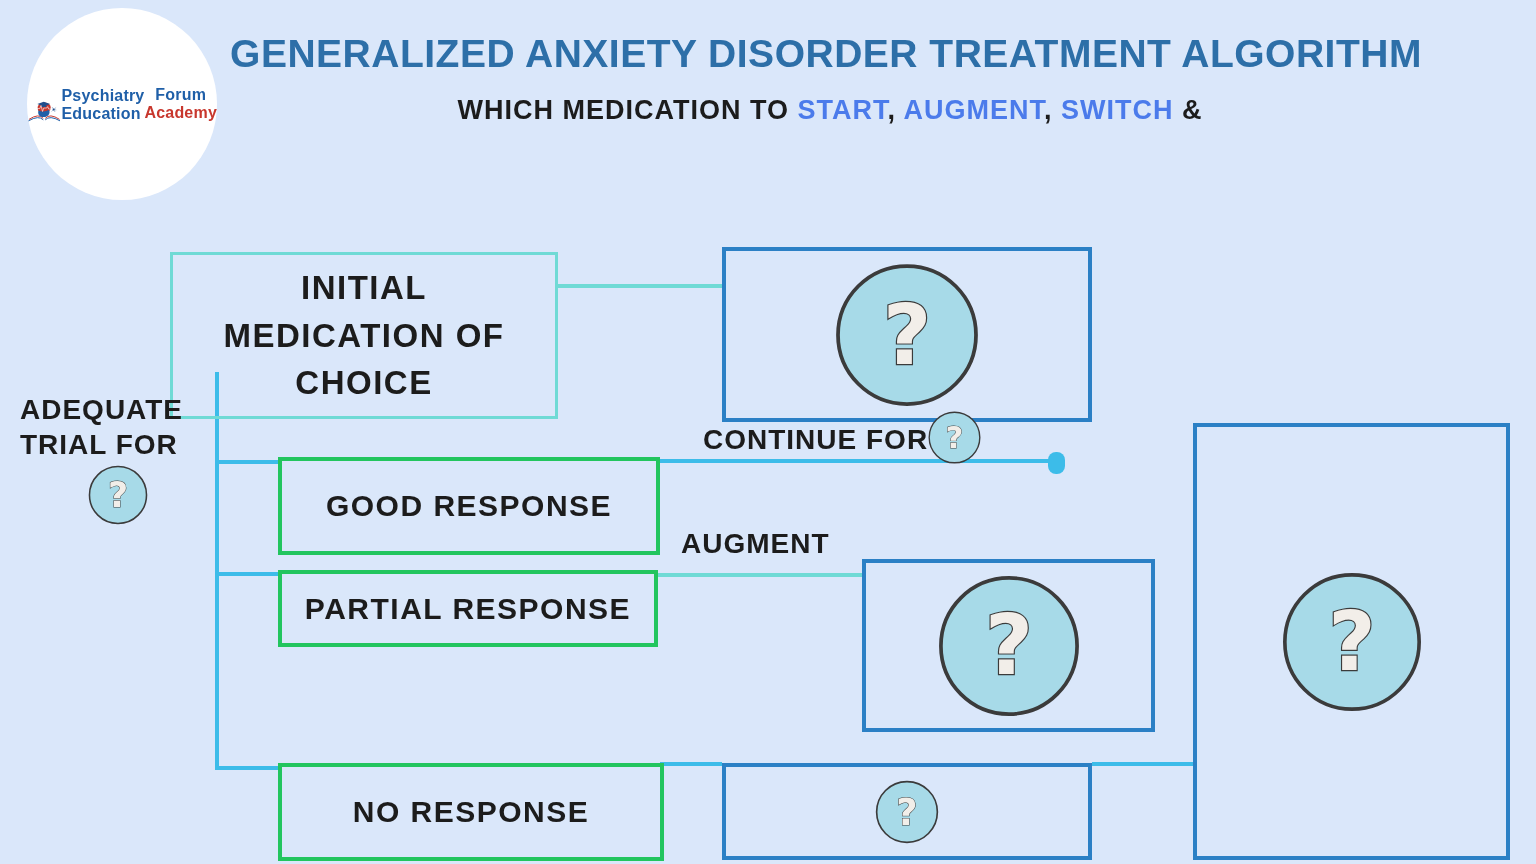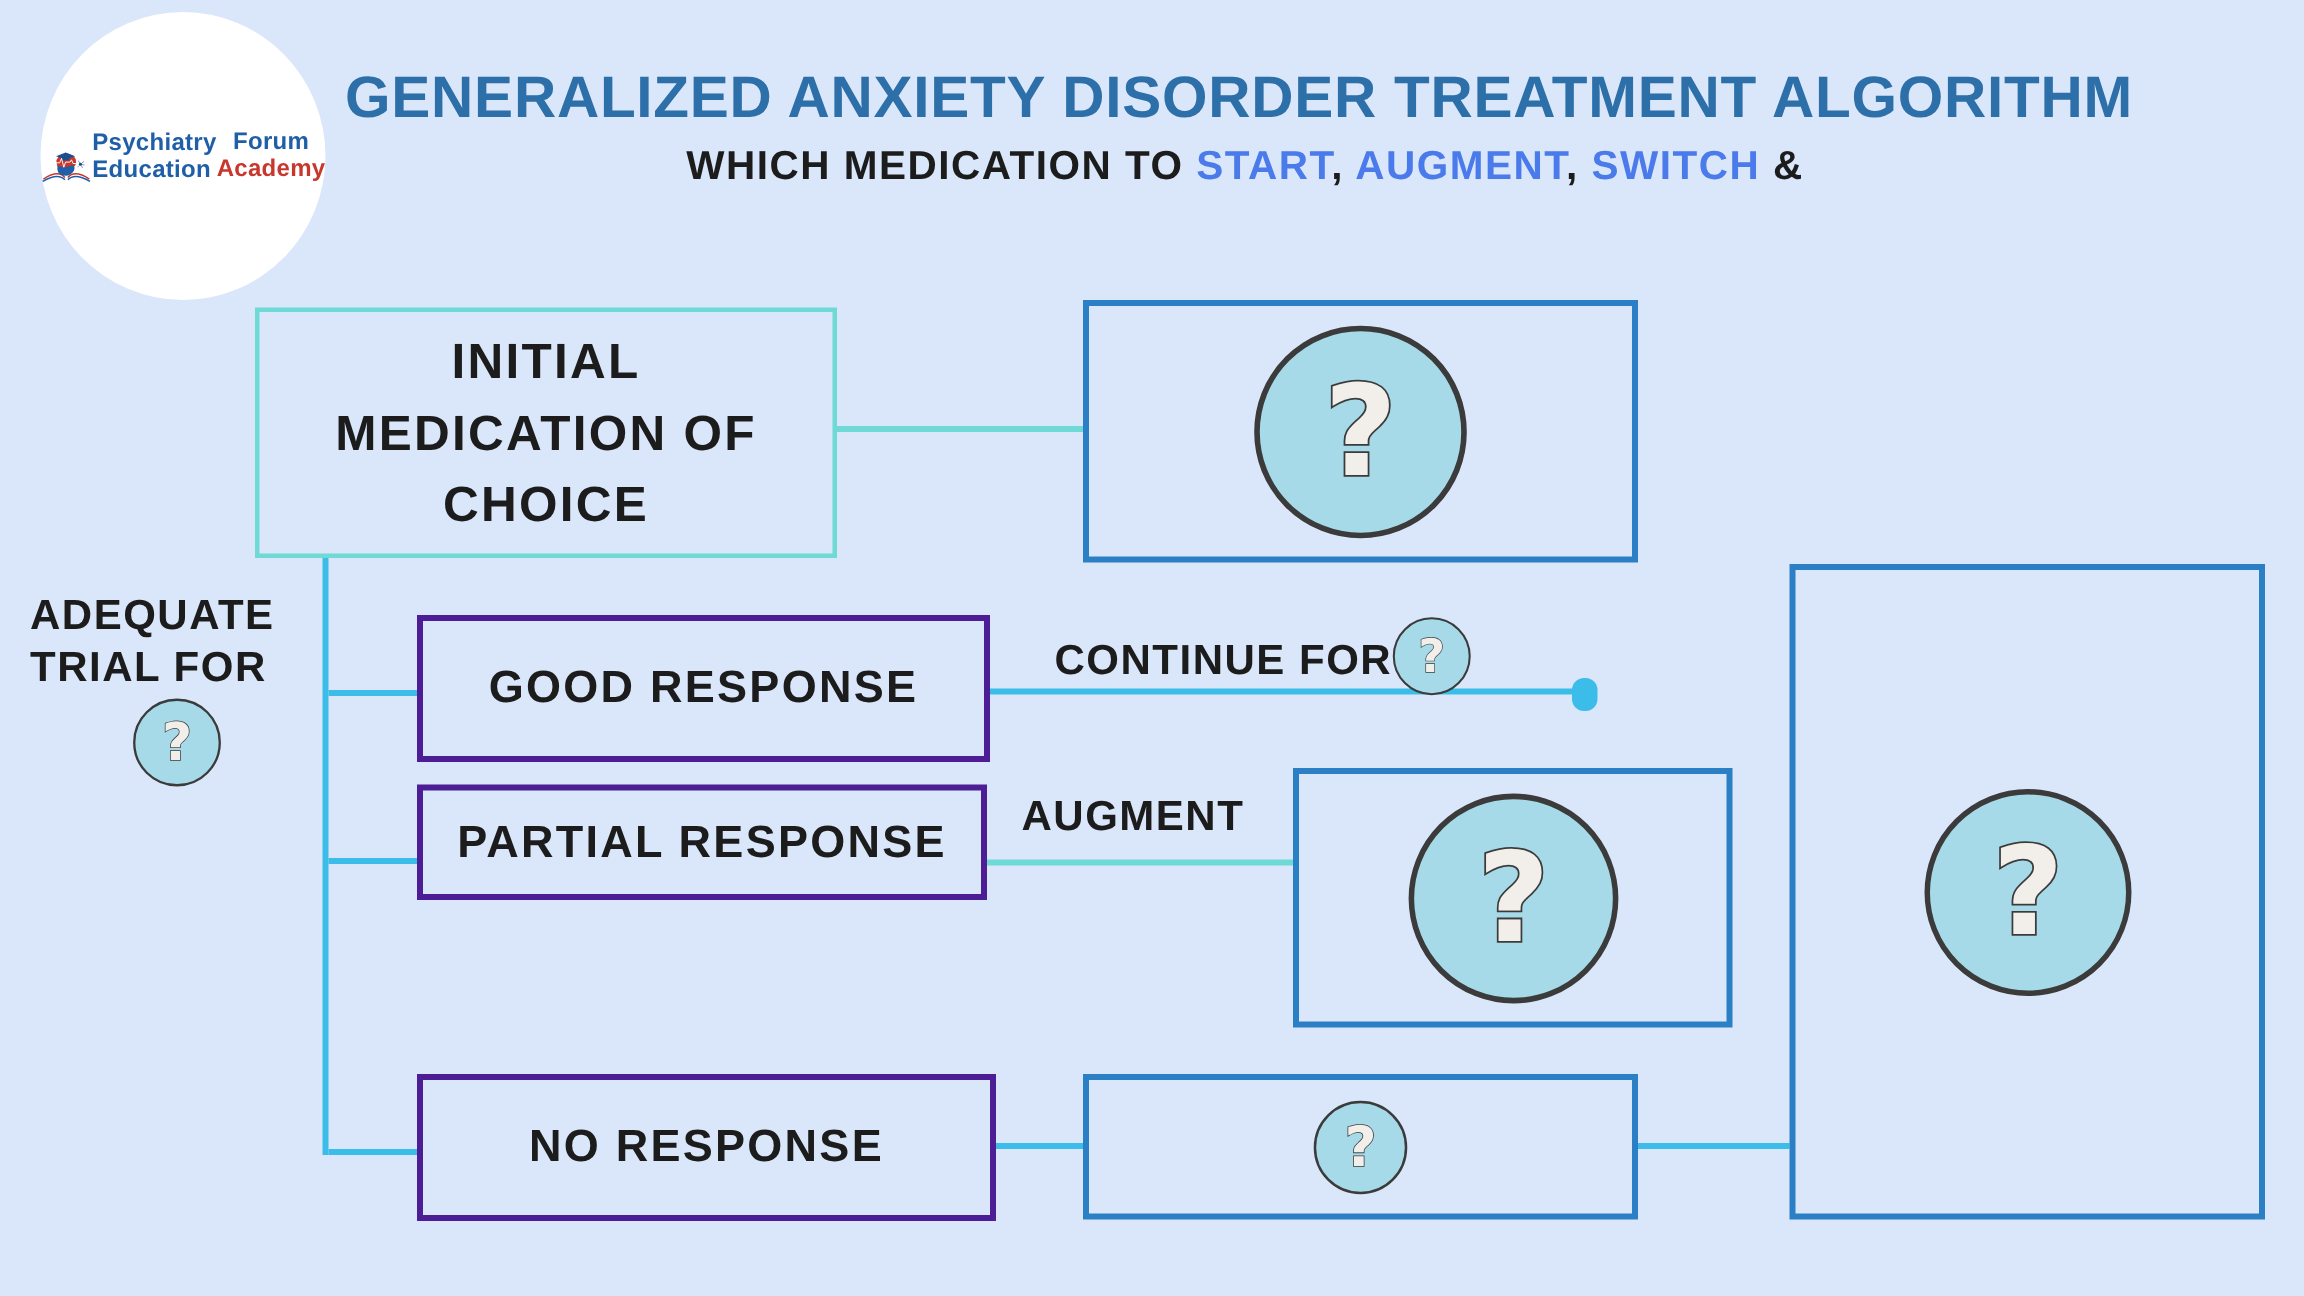--- a/index.html
+++ b/index.html
@@ -13,38 +13,38 @@
     background:#ffffff;border-radius:50%;
     display:flex;flex-direction:row;align-items:center;justify-content:center;
   }
   .logo-art{margin-top:14px;}
   .logo-line1{color:#1F5FA8;font-weight:bold;font-size:16px;letter-spacing:0.2px;margin-top:2px;}
   .logo-line2{font-weight:bold;font-size:16px;letter-spacing:0.2px;text-align:center;}
   .logo-word-blue{color:#1F5FA8;}
   .logo-word-red{color:#C8372D;}
   
   .title{
-    position:absolute;left:116px;top:44px;width:1420px;text-align:center;
+    position:absolute;left:116px;top:32px;width:1420px;text-align:center;
     font-size:39px;font-weight:bold;color:#2D6FA8;letter-spacing:0.5px;
   }
   .subtitle{
     position:absolute;left:120px;width:1420px;text-align:center;
     font-size:27px;font-weight:bold;color:#1C1C1C;letter-spacing:1px;
   }
   .sub1{top:95px;}
   .sub2{top:133px;}
   .accent{color:#4B7BEB;}
   
   .fbox{
     position:absolute;box-sizing:border-box;
     display:flex;align-items:center;justify-content:center;text-align:center;
-    font-weight:bold;color:#1C1C1C;
+    font-weight:bold;color:#1C1C1C;margin-top:47px;
   }
   .mint-border{border:3px solid #6FDAD5;}
-  .cyan-border{border:4px solid #4c1d95;}
+  .cyan-border{border:4px solid #22c55e;}
   .blue-border{border:4px solid #2B80C5;}
   .initial-box{left:170px;top:205px;width:388px;height:167px;font-size:33px;line-height:1.45;letter-spacing:1.5px;padding:0 28px;}
   .start-box{left:722px;top:200px;width:370px;height:175px;}
   .good-box{left:278px;top:410px;width:382px;height:98px;font-size:30px;letter-spacing:1.5px;}
   .partial-box{left:278px;top:523px;width:380px;height:77px;font-size:30px;letter-spacing:1.5px;}
   .no-box{left:278px;top:716px;width:386px;height:98px;font-size:30px;letter-spacing:1.5px;}
   .augment-box{left:862px;top:512px;width:293px;height:173px;}
   .smallq-box{left:722px;top:716px;width:370px;height:97px;}
   .big-box{left:1193px;top:376px;width:317px;height:437px;}
   

